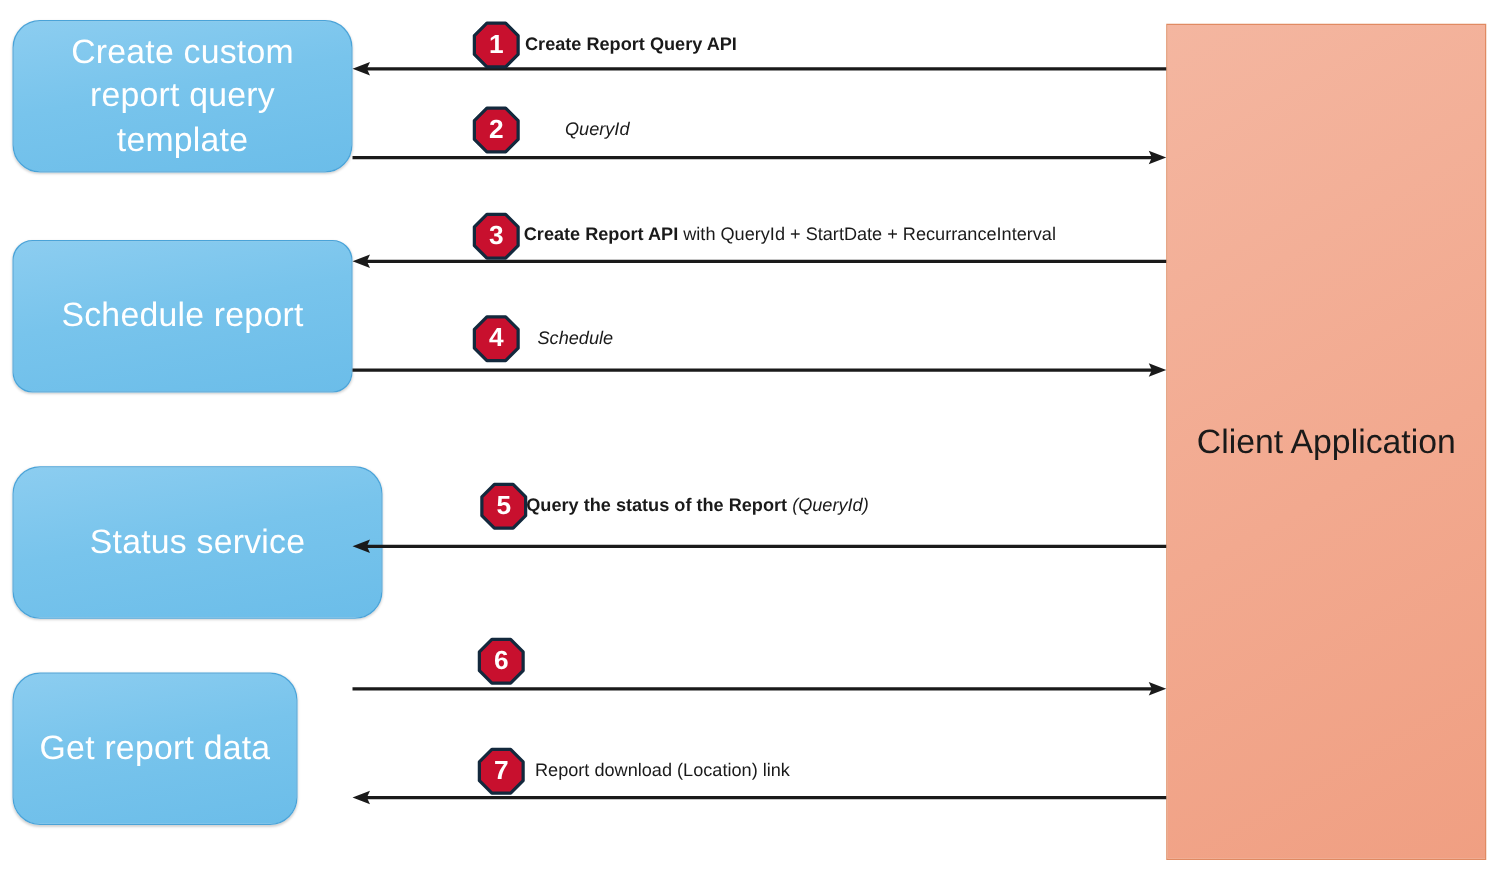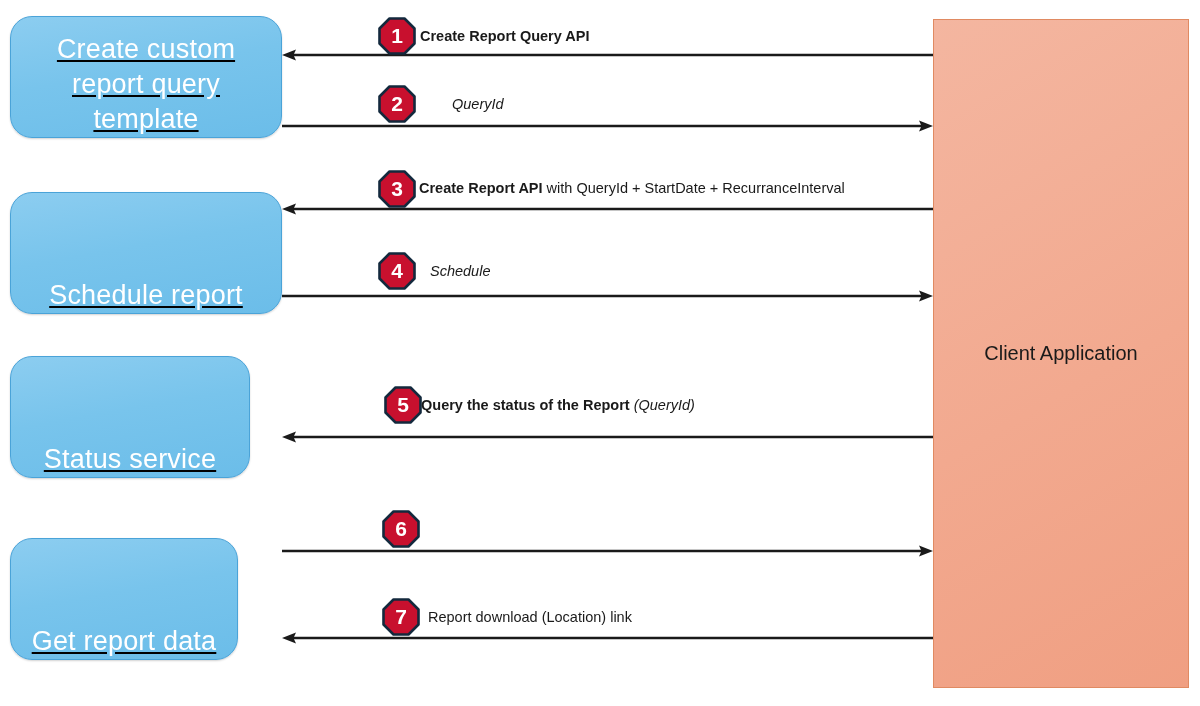--- a/index.html
+++ b/index.html
@@ -21,24 +21,23 @@
 
   
   .svc-box {
     position: absolute;
     box-sizing: border-box;
     border-radius: 22px;
     border: 1px solid #4aa3d8;
     background: linear-gradient(170deg, #8ccdf0 0%, #78c4ec 45%, #6bbde9 100%);
     box-shadow: 0 1px 2px rgba(0,0,0,0.18);
     display: flex;
-    align-items: flex-end;
+    align-items: center;
     justify-content: center;
     text-align: center;
-    text-decoration: underline;
   }
   .svc-label {
     color: #ffffff;
     font-size: 27px;
     line-height: 1.3;
     font-weight: 400;
     letter-spacing: 0.2px;
     padding: 0 14px;
     white-space: pre-line;
   }
@@ -48,21 +47,21 @@
     position: absolute;
     box-sizing: border-box;
     border: 1px solid #e08a62;
     background: linear-gradient(150deg, #f4b6a0 0%, #f2a98f 55%, #f09f82 100%);
     display: flex;
     align-items: center;
     justify-content: center;
   }
   #client-label {
     color: #1a1a1a;
-    font-size: 20px;
+    font-size: 27px;
     font-weight: 400;
     text-align: center;
   }
 
   
   .arrow {
     position: absolute;
     height: 4px;
   }
   .arrow svg { display: block; overflow: visible; }
@@ -101,24 +100,24 @@
 </style>
 </head>
 <body>
 
 <div id="canvas">
     <div class="svc-box" style="left: 10px; top: 16px; width: 272px; height: 122px;">
       <div class="svc-label">Create custom
 report query
 template</div>
     </div>
-    <div class="svc-box" style="left: 10px; top: 192px; width: 272px; height: 122px;">
+    <div class="svc-box" style="left: 10px; top: 192px; width: 272px; height: 122px; border-radius: 16px;">
       <div class="svc-label">Schedule report</div>
     </div>
-    <div class="svc-box" style="left: 10px; top: 356px; width: 240px; height: 122px; border-radius: 22px;">
+    <div class="svc-box" style="left: 10px; top: 373px; width: 296px; height: 122px; border-radius: 22px;">
       <div class="svc-label">Status service</div>
     </div>
     <div class="svc-box" style="left: 10px; top: 538px; width: 228px; height: 122px;">
       <div class="svc-label">Get report data</div>
     </div>
     <div id="client-box" style="left: 933px; top: 19px; width: 256px; height: 669px;">
       <div id="client-label">Client Application</div>
     </div>
     <div class="arrow" style="left: 282px; top: 49px; width: 651px;">
       <svg width="651" height="12">

